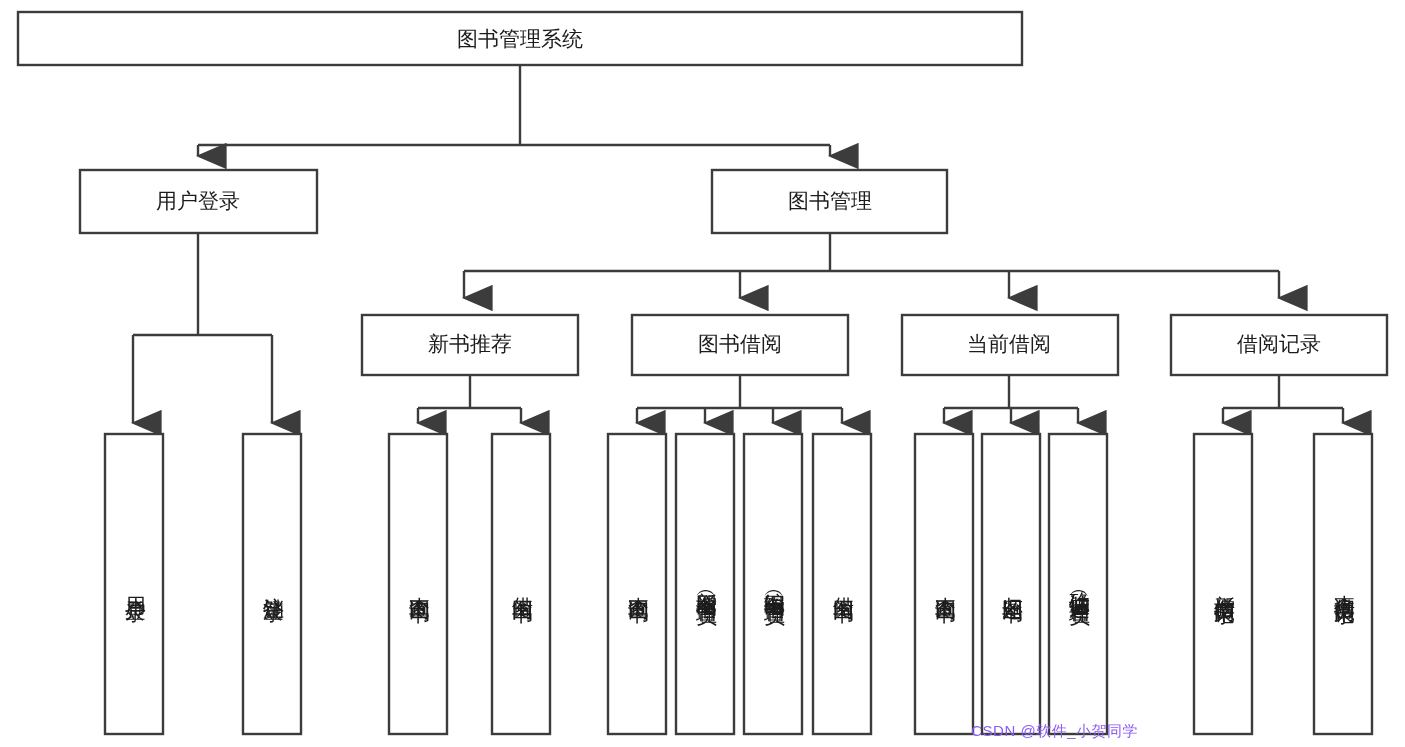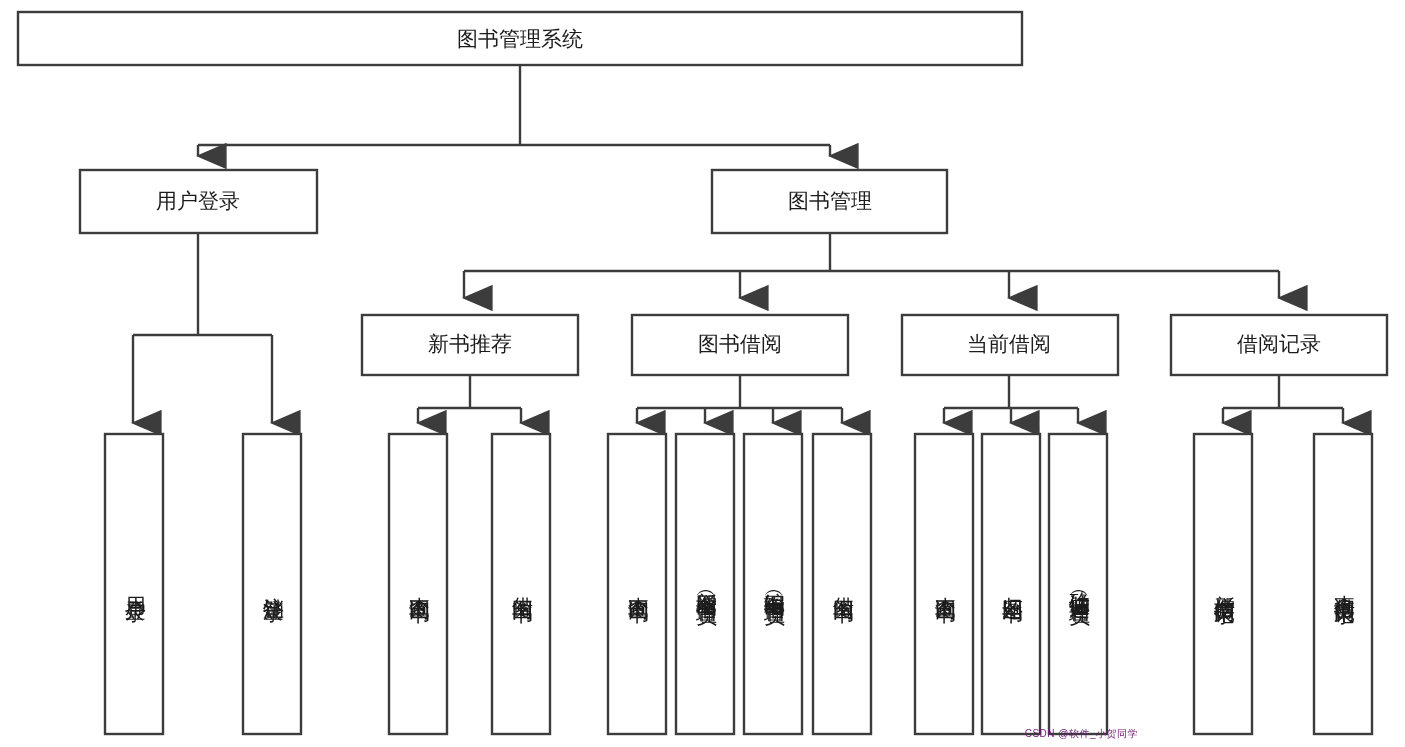--- a/index.html
+++ b/index.html
@@ -57,22 +57,22 @@
   }
   .arrow-head {
     fill: #3c3c3c;
     stroke: none;
   }
   .watermark {
     position: absolute;
     right: 16px;
     bottom: 6px;
     font-family: "Liberation Sans", "DejaVu Sans", sans-serif;
-    font-size: 10px;
-    color: #701a75;
+    font-size: 15px;
+    color: #8b5cf6;
     letter-spacing: 0.5px;
     white-space: nowrap;
     user-select: none;
   }
 </style>
 </head>
 <body>
 
 <div id="diagram-root">
 

